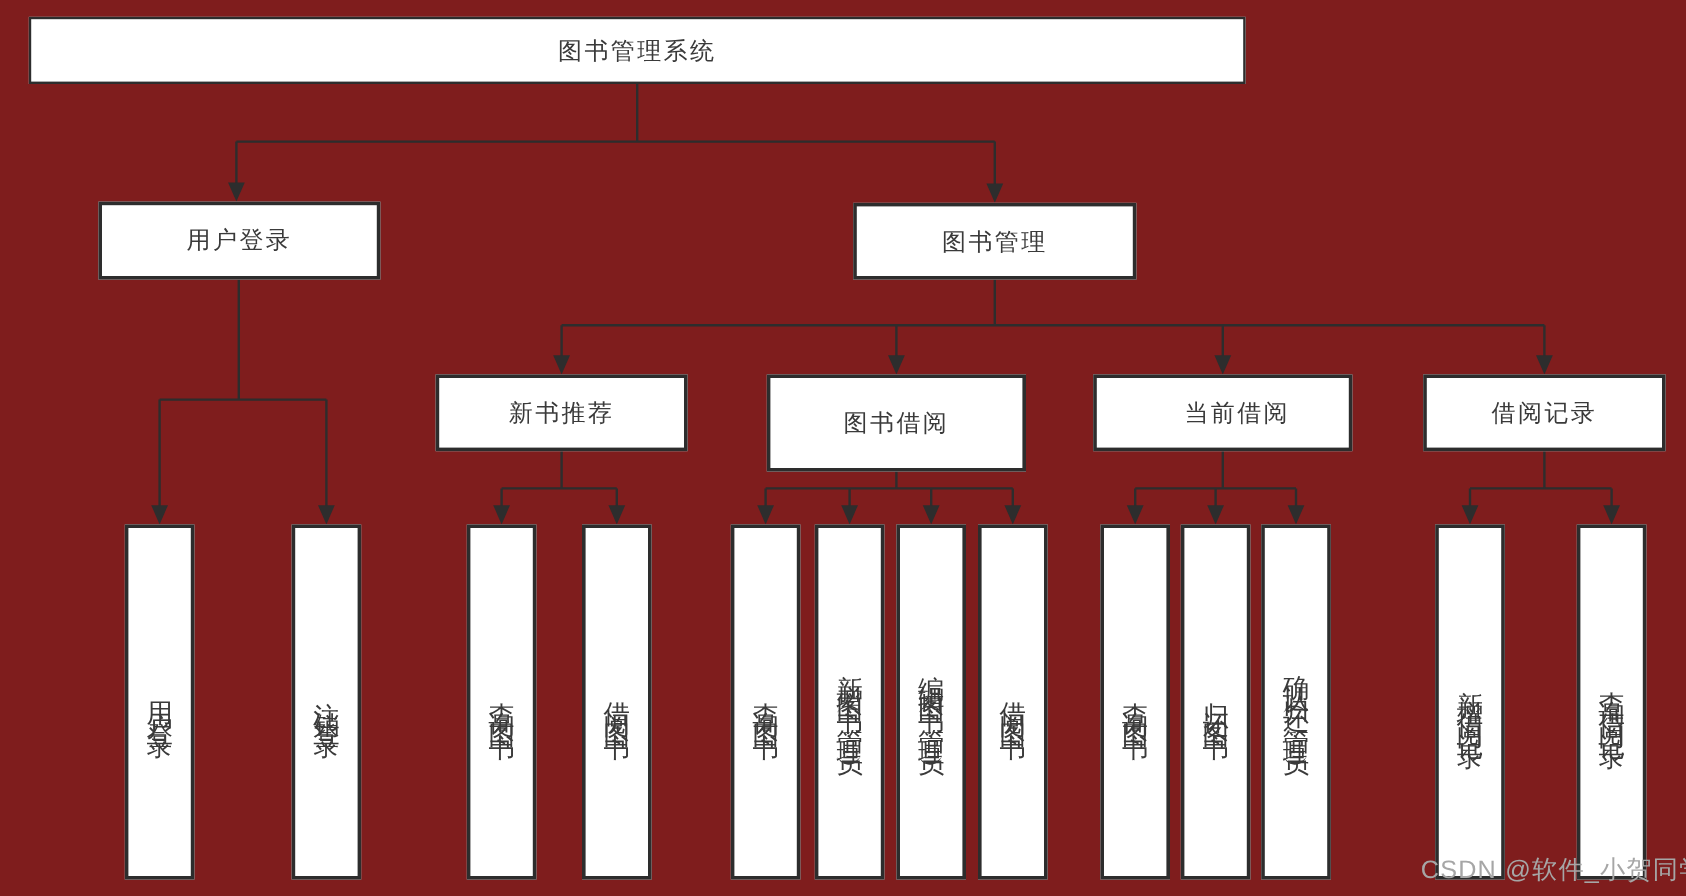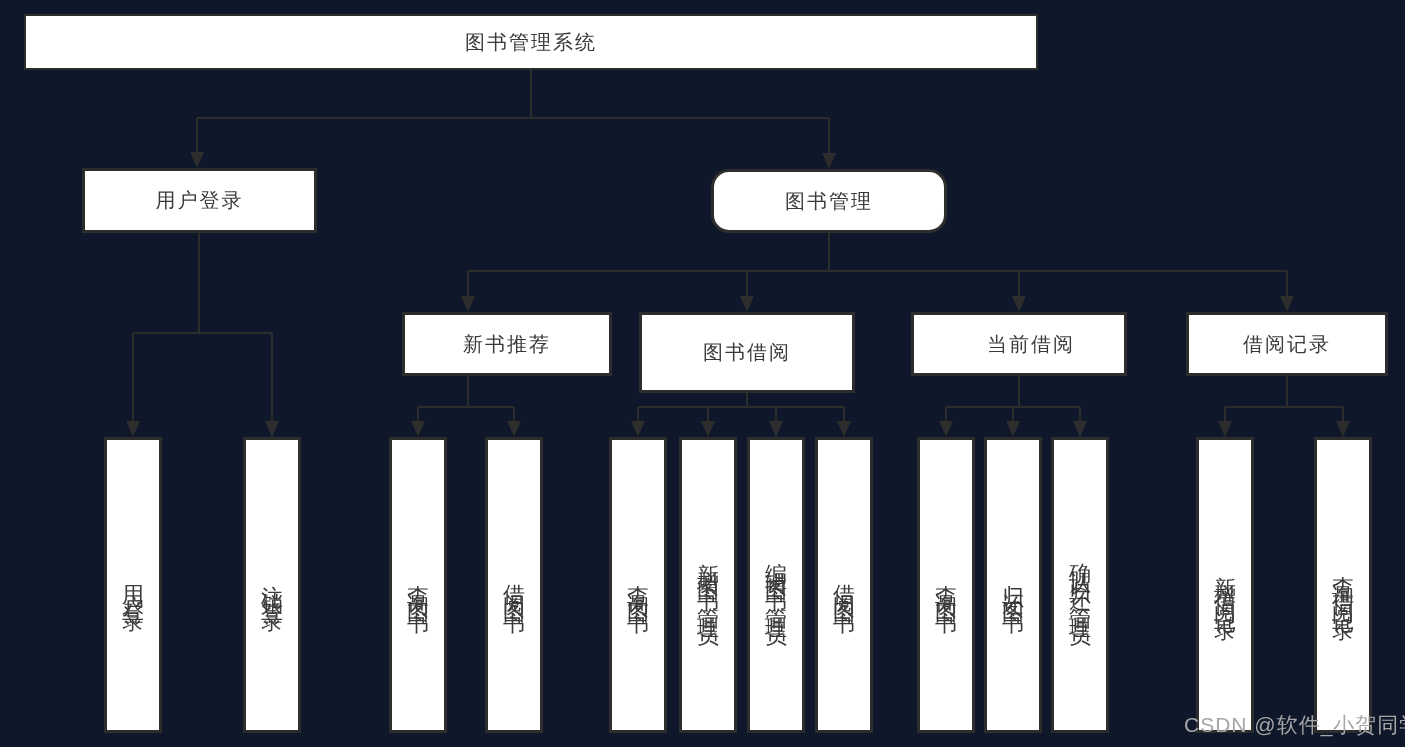--- a/index.html
+++ b/index.html
@@ -1,19 +1,19 @@
 <!DOCTYPE html>
 <html lang="zh"><head>
 <meta charset="utf-8">
 <style>
   html,body{margin:0;padding:0;background:#fff;}
   #stage{
     position:relative;
     width:1405px;height:747px;
-    background:#0f172a;
+    background:#7f1d1d;
     font-family:"Liberation Sans", sans-serif;
     overflow:hidden;
   }
   #wires{position:absolute;left:0;top:0;}
   .node{
     position:absolute;
     box-sizing:border-box;
     background:#fff;
     border:3px solid #2d2d2d;
     color:#3a3a3a;
@@ -85,23 +85,23 @@
     <polygon points="1073,421 1087,421 1080,437" fill="#2d2d2d" stroke="none"></polygon>
 
     <path d="M1287,376 V407 M1225,407 H1343 M1225,407 V423 M1343,407 V423"></path>
     <polygon points="1218,421 1232,421 1225,437" fill="#2d2d2d" stroke="none"></polygon>
     <polygon points="1336,421 1350,421 1343,437" fill="#2d2d2d" stroke="none"></polygon>
   </svg>
 
   <div class="node root" style="left:24px;top:14px;width:1014px;height:56px;">图书管理系统</div>
 
   <div class="node" style="left:82px;top:168px;width:235px;height:65px;">用户登录</div>
-  <div class="node" style="left:711px;top:169px;width:236px;height:64px;border-radius:18px;">图书管理</div>
+  <div class="node" style="left:711px;top:169px;width:236px;height:64px;">图书管理</div>
 
-  <div class="node" style="left:363px;top:312px;width:210px;height:64px;margin-left:39px;">新书推荐</div>
+  <div class="node" style="left:363px;top:312px;width:210px;height:64px;">新书推荐</div>
   <div class="node" style="left:639px;top:312px;width:216px;height:81px;">图书借阅</div>
   <div class="node" style="left:911px;top:312px;width:216px;height:64px;padding-left:24px;">当前借阅</div>
   <div class="node" style="left:1186px;top:312px;width:202px;height:64px;">借阅记录</div>
 
   <div class="leaf" style="left:104px;top:437px;width:58px;height:296px;">
     <span>用户登录</span>
     </div>
   <div class="leaf" style="left:243px;top:437px;width:58px;height:296px;">
     <span>注销登录</span>
     </div>

